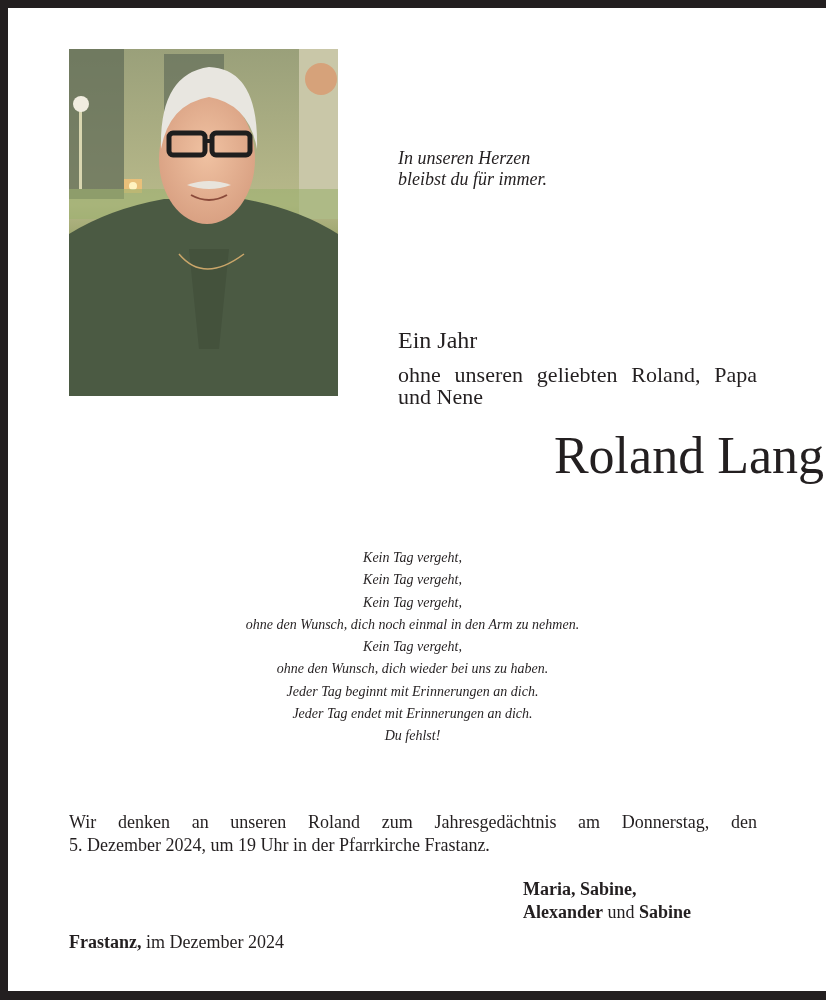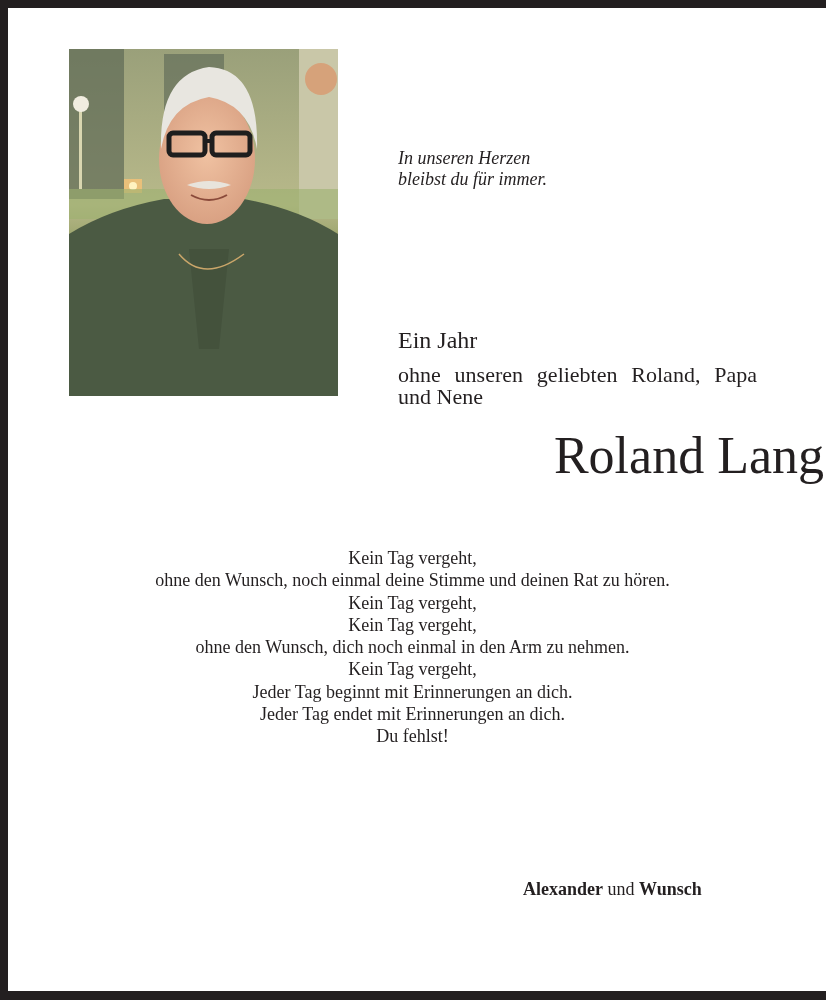--- a/index.html
+++ b/index.html
@@ -15,21 +15,21 @@
     position:absolute; left:61px; top:41px; width:269px; height:347px; overflow:hidden;
     background:#4b5a43;
   }
   .photo svg { display:block; width:100%; height:100%; }
   .motto { left:390px; top:140px; font-style:italic; font-size:18px; line-height:21px; }
   .einjahr { left:390px; top:319px; font-size:24px; }
   .ohne { left:390px; top:356px; width:359px; font-size:22px; line-height:22px; text-align:justify; text-align-last:left; }
   .name { left:0; width:809px; top:418px; text-align:right; font-size:52px; line-height:60px;margin-left:7px; }
   .dates { left:320px; top:491px; font-size:18px; font-weight:bold; }
   .dates sup { font-size:11px; vertical-align:7px; font-weight:bold; }
-  .poem { left:0; width:809px; top:539px; text-align:center; font-size:18px; line-height:22.3px; }
+  .poem { left:0; width:809px; top:539px; text-align:center; font-style:italic; font-size:14px; line-height:22.3px; }
   .poem div { white-space:nowrap; }
   .notice { left:61px; top:803px; width:688px; font-size:18px; line-height:23px; text-align:justify; }
   .notice span { display:block; }
   .signers { left:515px; top:870px; font-size:18px; line-height:23px; }
   .signers b { font-weight:bold; }
   .footer { left:61px; top:924px; font-size:18px; }
   .footer b { font-weight:bold; }
 </style>
 </head>
 <body>
@@ -79,29 +79,37 @@
   </div>
 
   <div class="abs einjahr">Ein Jahr</div>
   <div class="abs ohne">ohne unseren geliebten Roland, Papa und Nene</div>
 
   <div class="abs name">Roland Lang</div>
 
 
   <div class="abs poem">
     <div>Kein Tag vergeht,</div>
-    <div>ohne den Wunsch, noch einmal deine Stimme und deinen Rat zu hören.</div>
     <div>Kein Tag vergeht,</div>
     <div>Kein Tag vergeht,</div>
     <div>ohne den Wunsch, dich noch einmal in den Arm zu nehmen.</div>
     <div>Kein Tag vergeht,</div>
+    <div>ohne den Wunsch, dich wieder bei uns zu haben.</div>
     <div>Jeder Tag beginnt mit Erinnerungen an dich.</div>
     <div>Jeder Tag endet mit Erinnerungen an dich.</div>
     <div>Du fehlst!</div>
   </div>
 
+  <div class="abs notice">
+    <span style="text-align:justify;text-align-last:justify;">Wir denken an unseren Roland zum Jahresgedächtnis am Donnerstag, den</span>
+    <span>5. Dezember 2024, um 19 Uhr in der Pfarrkirche Frastanz.</span>
+  </div>
 
   <div class="abs signers">
-    <div><b>Alexander</b><span> und </span><b>Wunsch</b></div>
+    <div><b>Maria, Sabine,</b></div>
+    <div><b>Alexander</b><span> und </span><b>Sabine</b></div>
   </div>
 
+  <div class="abs footer">
+    <b>Frastanz,</b><span> im Dezember 2024</span>
+  </div>
 
 </div>
 
 </body></html>

